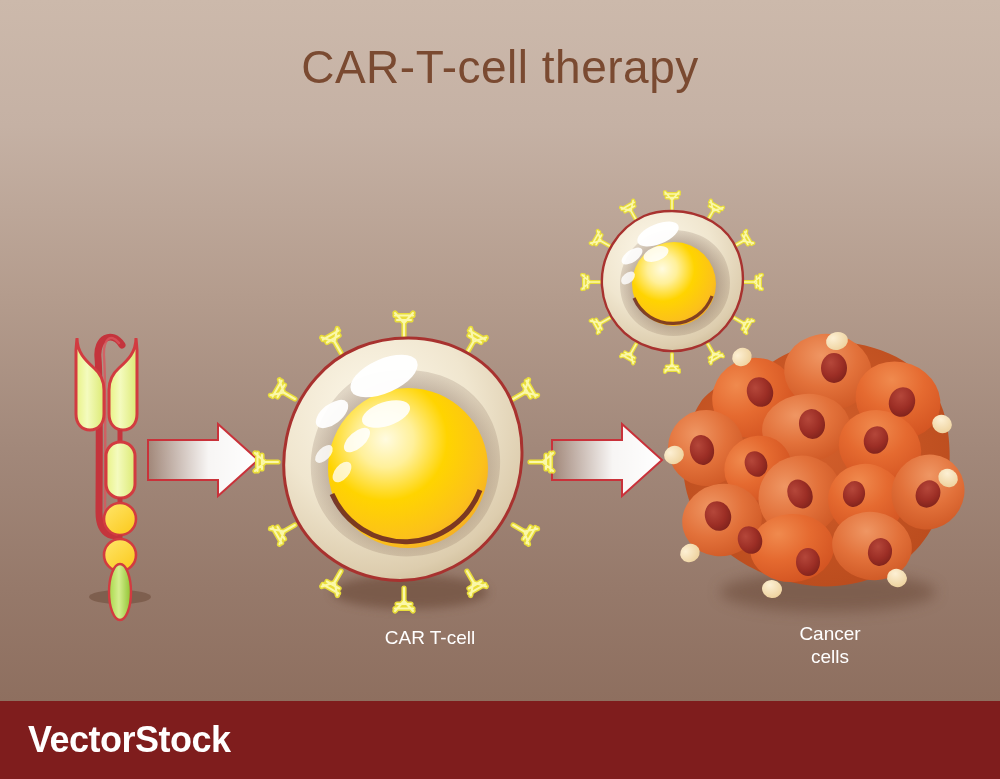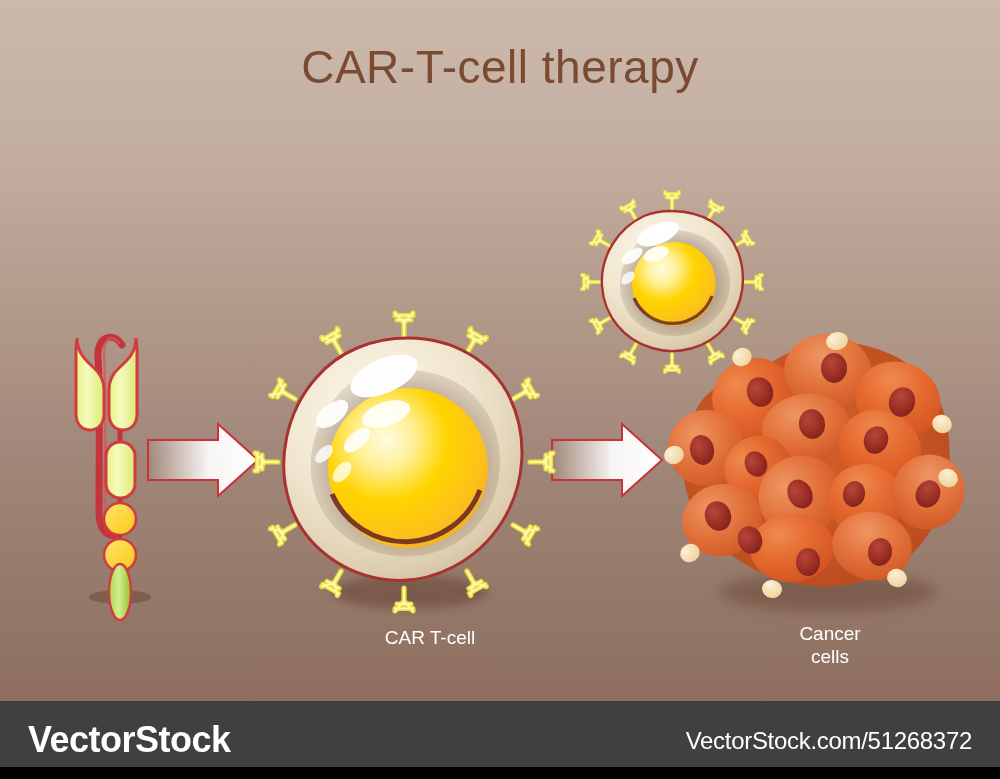--- a/index.html
+++ b/index.html
@@ -38,22 +38,22 @@
     line-height:23px;
     text-align:center;
     white-space:pre-line;
   }
   #cap-car{left:10px;top:622px;width:220px;}
   #cap-tcell{left:330px;top:626px;width:200px;}
   #cap-cancer{left:735px;top:622px;width:190px;}
 
   
   #footer{
-    position:absolute;left:0;top:701px;width:1000px;height:66px;
-    background:#404040;
+    position:absolute;left:0;top:701px;width:1000px;height:78px;
+    background:#7f1d1d;
   }
   #wm-logo{
     position:absolute;left:28px;top:18px;
     color:#fff;font-size:36px;font-weight:700;
     letter-spacing:-0.5px;
     font-family:"Liberation Sans",sans-serif;
   }
   #wm-url{
     position:absolute;right:28px;top:26px;
     color:#fff;font-size:24px;font-weight:400;
@@ -439,16 +439,15 @@
       </g>
     </svg>
 
     <div class="caption" id="cap-cancer">Cancer
 cells</div>
     <div class="caption" id="cap-tcell">CAR T-cell</div>
   </div>
 
   <div id="footer">
     <div id="wm-logo">VectorStock</div>
-    <div id="wm-url">VectorStock.com/51268372</div>
   </div>
 
 </div>
 
 </body></html>

